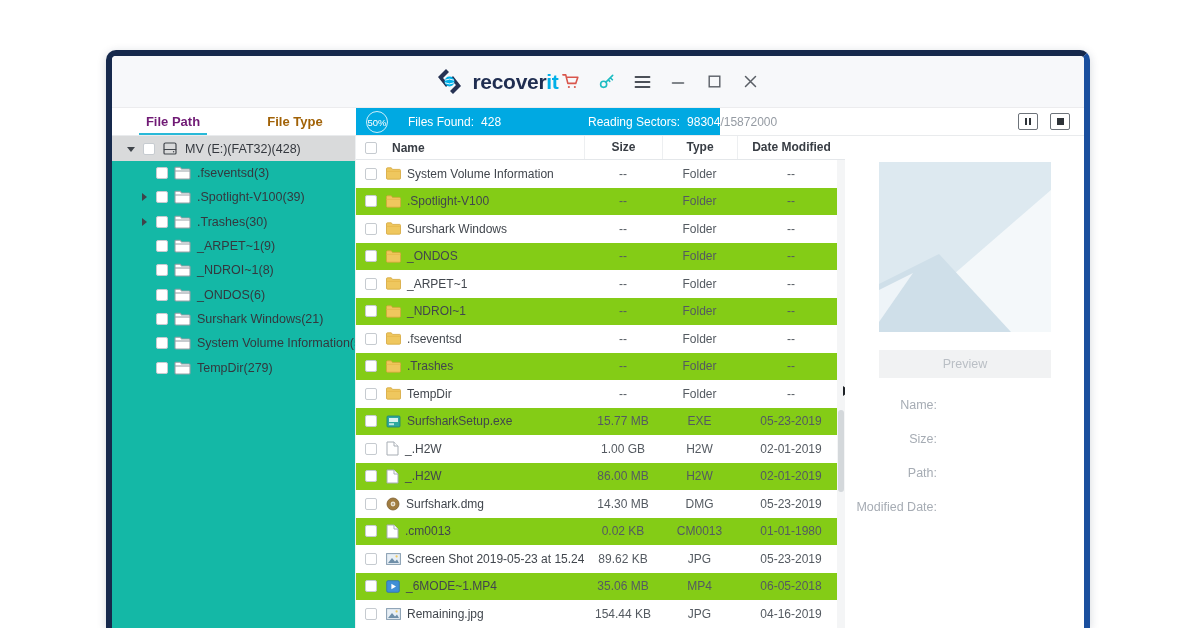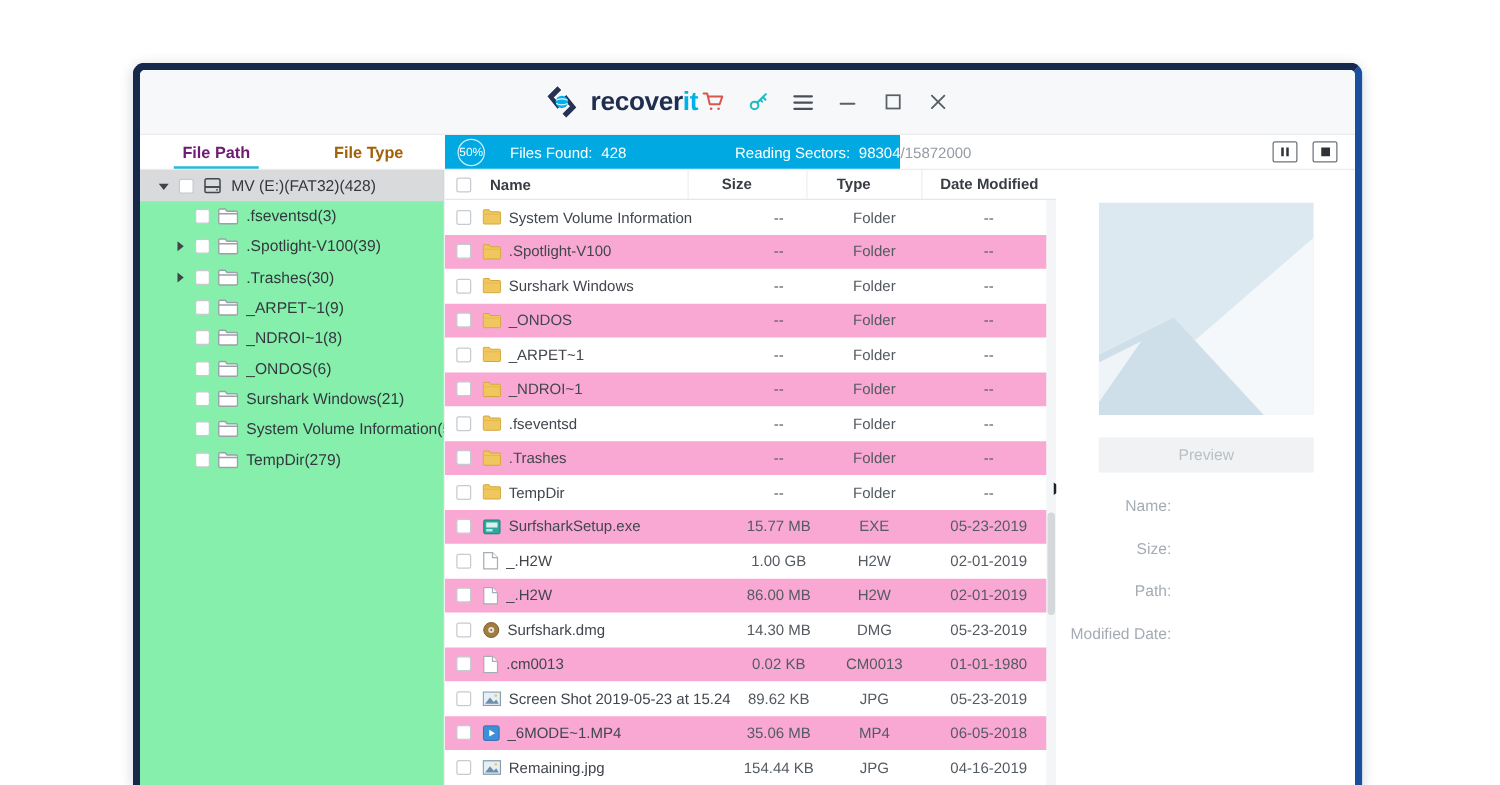--- a/index.html
+++ b/index.html
@@ -54,40 +54,40 @@
     position:absolute; top:5px; width:20px; height:17px; border:1px solid #6d737a; border-radius:2px;
     display:flex; align-items:center; justify-content:center; background:#fff; gap:2px;
   }
   .ctl-pause { right:46px; } .ctl-stop { right:14px; }
   .bar { width:2px; height:7px; background:#2e3338; }
   .sq { width:7px; height:7px; background:#2e3338; }
 
   
   .content { flex:1; display:flex; position:relative; overflow:hidden; }
 
-  .sidebar { width:244px; border-right:1px solid #eef0f2; overflow:hidden; background:#86efac; }
+  .sidebar { width:244px; border-right:1px solid #eef0f2; overflow:hidden; background:#14b8a6; }
   .tree-root { height:25px; background:#d9dadb; display:flex; align-items:center; padding-left:13px; gap:6px; }
   .tree-item { height:24.3px; display:flex; align-items:center; padding-left:26px; gap:6px; }
   .caret-slot { width:12px; height:12px; position:relative; flex:0 0 12px; }
   .caret-down::after { content:""; position:absolute; left:2px; top:4px; border-left:4px solid transparent; border-right:4px solid transparent; border-top:5px solid #3f444a; }
   .caret-right::after { content:""; position:absolute; left:4px; top:2px; border-top:4px solid transparent; border-bottom:4px solid transparent; border-left:5px solid #3f444a; }
   .cb { width:12px; height:12px; border:1px solid #c6cbd0; border-radius:2px; background:#fff; flex:0 0 12px; }
   .icon { display:inline-flex; align-items:center; justify-content:center; }
   .tree-label { font-size:12.5px; color:#34383e; white-space:nowrap; }
   .tree-root .tree-label { font-weight:400; }
 
   .filetable { width:489px; display:flex; flex-direction:column; position:relative; background:#fff; }
   .thead { height:24px; display:flex; align-items:stretch; border-bottom:1px solid #e4e7ea; font-size:12px; font-weight:700; color:#383d44; background:#fff; flex:0 0 24px; }
   .hc-name { flex:1; display:flex; align-items:center; padding-left:9px; }
   .hc-name .cb { margin-right:15px; }
-  .hc { text-align:center; line-height:23px; border-left:1px solid #edeff1;margin-left:17px; }
+  .hc { text-align:center; line-height:23px; border-left:1px solid #edeff1; }
   .hc-size { width:78px; } .hc-type { width:75px; } .hc-date { width:108px; }
   .tbody { flex:1; overflow:hidden; }
   .trow { height:27.53px; display:flex; align-items:center; font-size:12px; color:#41464d; }
-  .trow.alt { background:#f9a8d4; }
+  .trow.alt { background:#84cc16; }
   .cell-name { flex:1; display:flex; align-items:center; padding-left:9px; gap:6px; overflow:hidden; white-space:nowrap; }
   .cell-name .cb { margin-right:3px; }
   .cell { text-align:center; color:#545a61; }
   .cell-size { width:78px; } .cell-type { width:75px; } .cell-date { width:108px; }
   .vscroll { position:absolute; right:0; top:24px; bottom:0; width:8px; background:#f4f5f6; }
   .vthumb { position:absolute; right:1px; top:250px; width:6px; height:82px; background:#d4d8db; border-radius:3px; }
 
   .collapse-arrow { position:absolute; left:731px; top:250px; width:0; height:0;
     border-top:5px solid transparent; border-bottom:5px solid transparent; border-left:7px solid #1e2227; }
 

